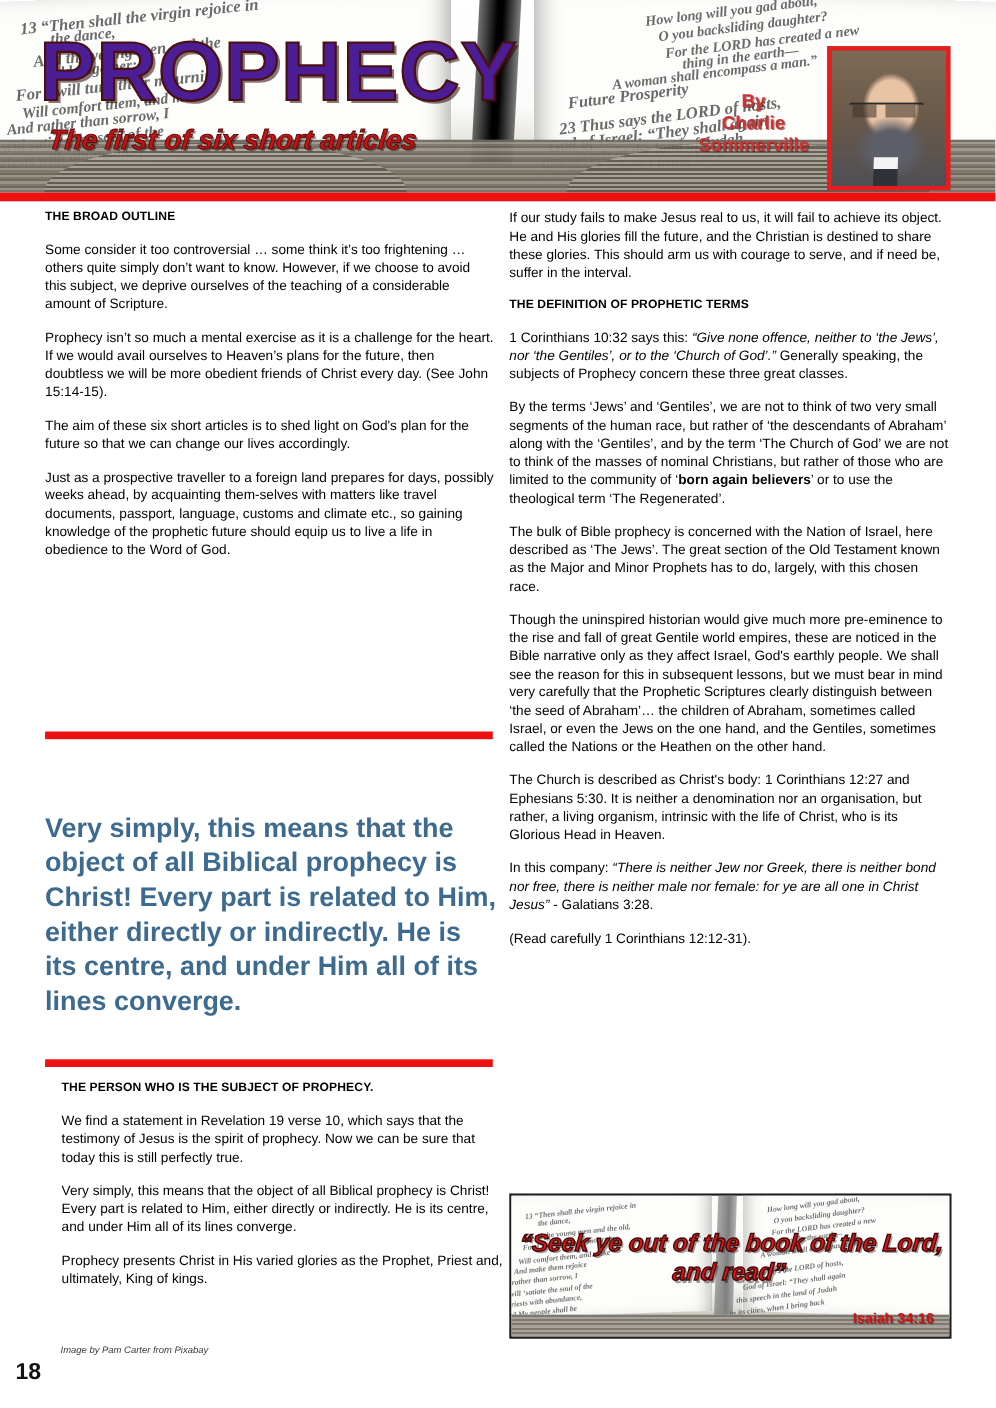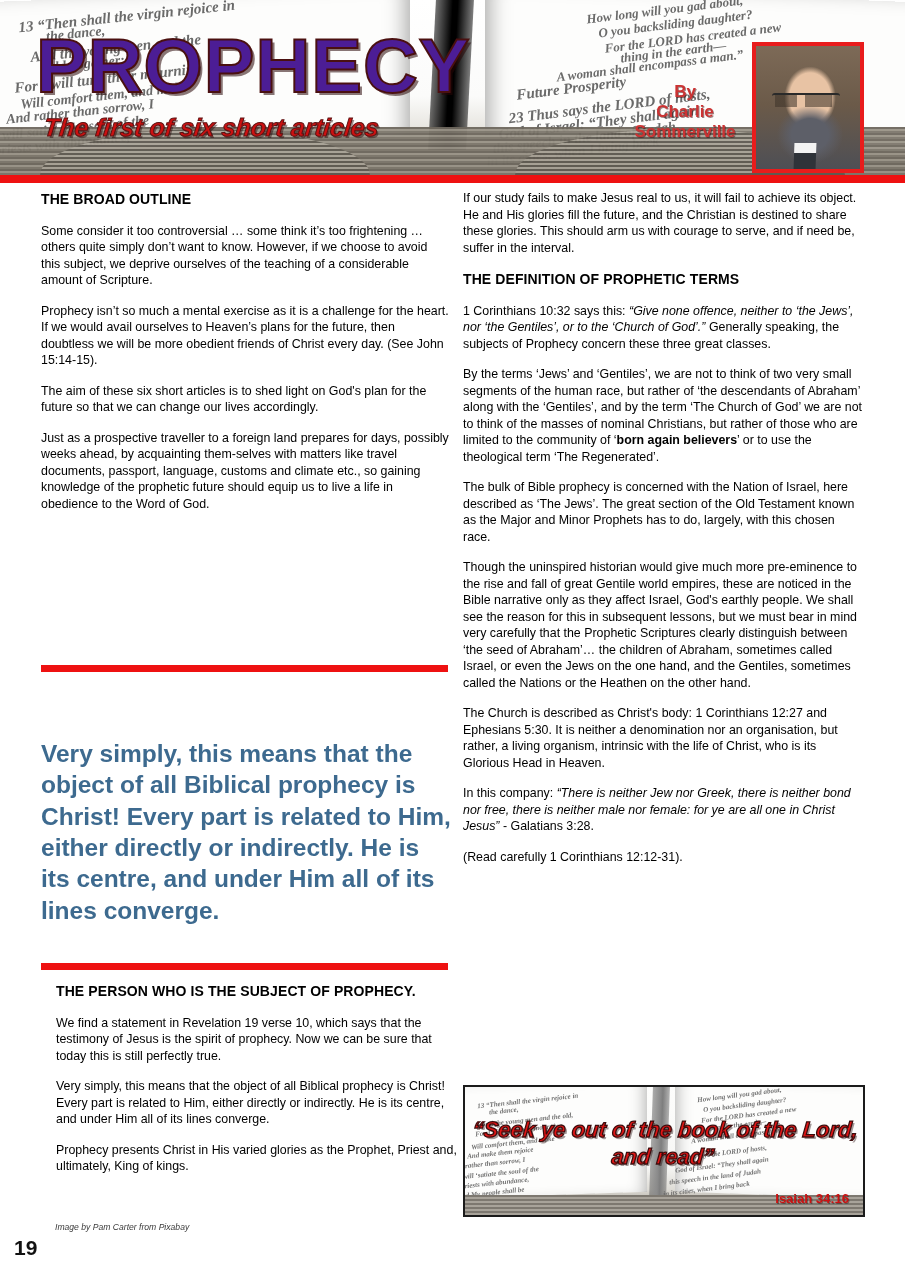--- a/index.html
+++ b/index.html
@@ -102,21 +102,21 @@
   .redrule-top{
     position:absolute;left:0;top:175px;width:905px;height:8px;background:#ee1111;
   }
 
   
   .col{position:absolute;top:190px;font-size:12.4px;line-height:1.33;}
   .col-left{left:41px;width:408px;}
   .col-right{left:463px;width:400px;}
 
   h2.sec{
-    font-size:14px;font-weight:700;margin:0 0 14px 0;letter-spacing:.1px;
+    font-size:11px;font-weight:700;margin:0 0 14px 0;letter-spacing:.1px;
   }
   p.body{margin:0 0 14px 0;}
   i.q{font-style:italic;}
   b.bold{font-weight:700;}
 
   .redbar{
     position:absolute;left:41px;width:407px;height:7px;background:#ee1111;
   }
   #redbar1{top:665px;}
   #redbar2{top:963px;}
@@ -236,21 +236,21 @@
 <div class="redbar" id="redbar2"></div>
 
 <div class="lower-left">
   <h2 class="sec">THE PERSON WHO IS THE SUBJECT OF PROPHECY.</h2>
   <p class="body">We find a statement in Revelation 19 verse 10, which says that the testimony of Jesus is the spirit of prophecy. Now we can be sure that today this is still perfectly true.</p>
   <p class="body">Very simply, this means that the object of all Biblical prophecy is Christ! Every part is related to Him, either directly or indirectly. He is its centre, and under Him all of its lines converge.</p>
   <p class="body">Prophecy presents Christ in His varied glories as the Prophet, Priest and, ultimately, King of kings.</p>
 </div>
 
 <div class="credit">Image by Pam Carter from Pixabay</div>
-<div class="pageno">19</div>
+<div class="pageno">18</div>
 
 <div class="col col-right">
   <p class="body">If our study fails to make Jesus real to us, it will fail to achieve its object. He and His glories fill the future, and the Christian is destined to share these glories. This should arm us with courage to serve, and if need be, suffer in the interval.</p>
 
   <h2 class="sec">THE DEFINITION OF PROPHETIC TERMS</h2>
 
   <p class="body"><span>1 Corinthians 10:32 says this: </span><i class="q">“Give none offence, neither to ‘the Jews’, nor ‘the Gentiles’, or to the ‘Church of God’.”</i><span> Generally speaking, the subjects of Prophecy concern these three great classes.</span></p>
 
   <p class="body"><span>By the terms ‘Jews’ and ‘Gentiles’, we are not to think of two very small segments of the human race, but rather of ‘the descendants of Abraham’ along with the ‘Gentiles’, and by the term ‘The Church of God’ we are not to think of the masses of nominal Christians, but rather of those who are limited to the community of ‘</span><b class="bold">born again believers</b><span>’ or to use the theological term ‘The Regenerated’.</span></p>
 

